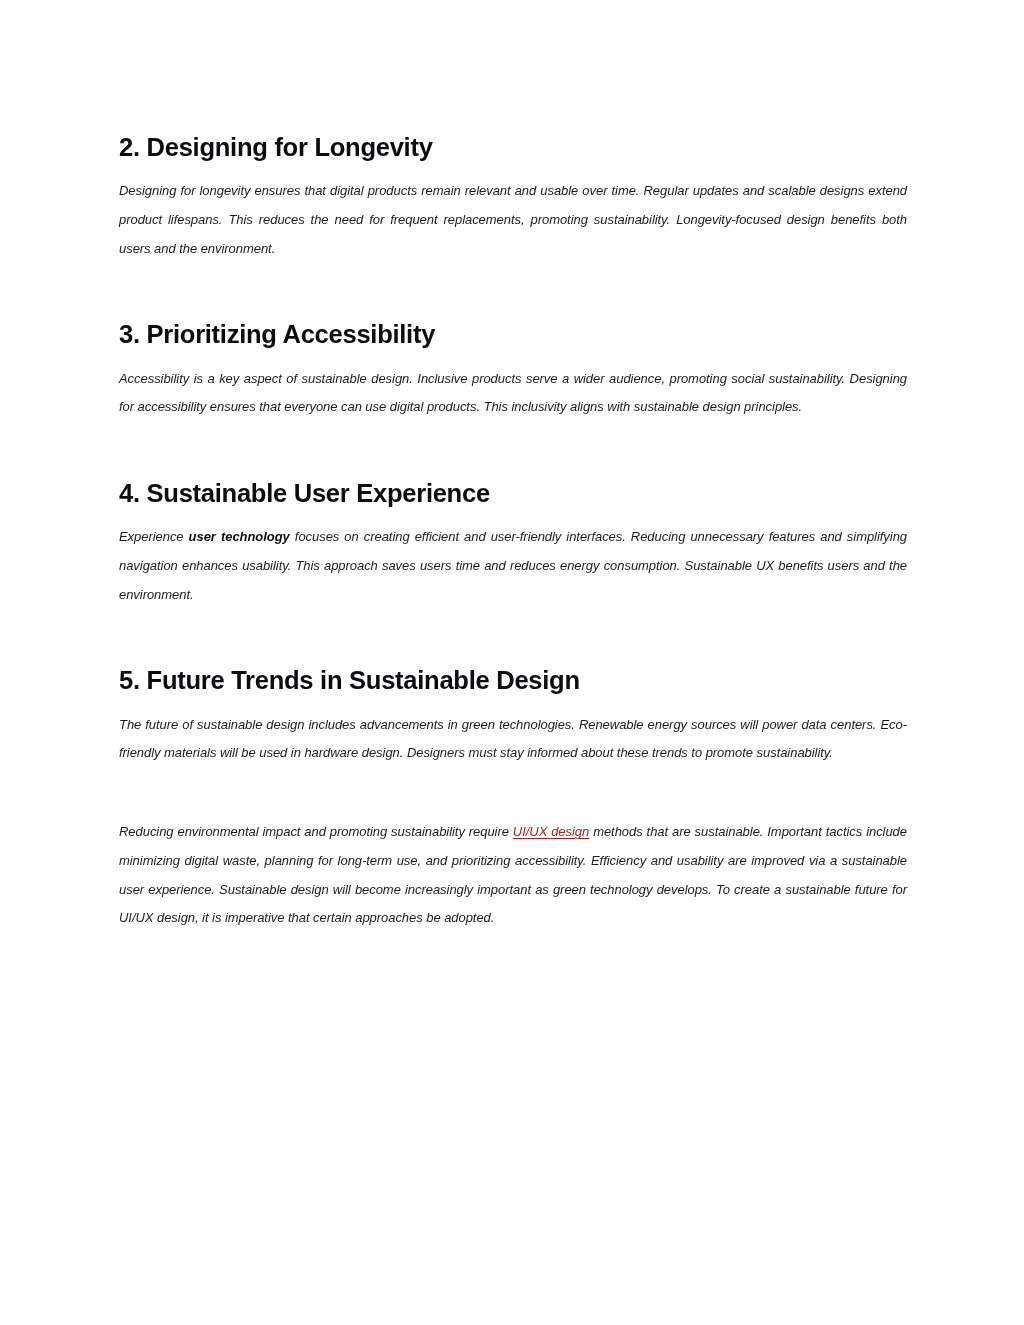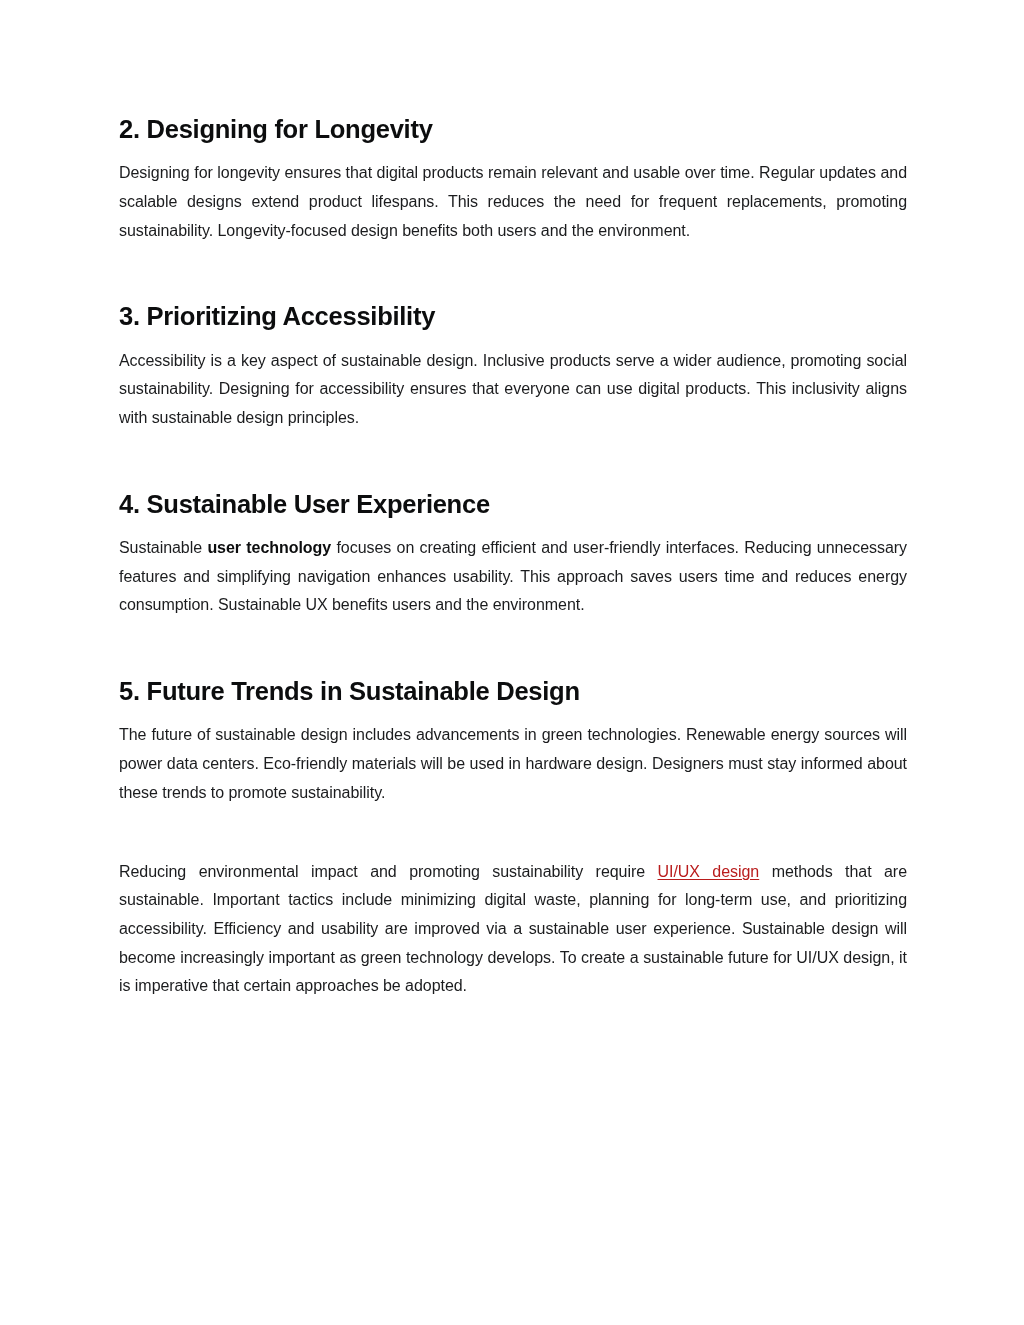--- a/index.html
+++ b/index.html
@@ -17,49 +17,50 @@
   .page {
     position: relative;
     width: 1024px;
     height: 1325px;
     background: #ffffff;
     overflow: hidden;
   }
   .content {
     position: absolute;
     left: 119px;
-    top: 114px;
+    top: 132px;
     width: 788px;
   }
   .section {
     margin: 0 0 0 0;
   }
   .section + .section {
     margin-top: 56px;
   }
   h2.heading {
     font-family: "Liberation Sans", sans-serif;
     font-size: 26.5px;
     font-weight: 700;
     letter-spacing: -0.3px;
     line-height: 1.18;
     color: #0c0d0e;
     margin: 0 0 14px 0;
     transform: scaleX(0.965);
     transform-origin: left center;
   }
   p.body-text {
-    font-size: 16px;
+    font-size: 13px;
     line-height: 28.7px;
     font-weight: 400;
     color: #1b1c1e;
     text-align: justify;
     text-justify: inter-word;
     margin: 0;
     letter-spacing: -0.05px;
+    font-style: italic;
   }
   strong.bold-run {
     font-weight: 700;
     color: #0c0d0e;
   }
   a.inline-link {
     color: #b91c1c;
     text-decoration: underline;
     text-underline-offset: 2px;
     text-decoration-thickness: 1px;
@@ -80,21 +81,21 @@
       <p class="body-text">Designing for longevity ensures that digital products remain relevant and usable over time. Regular updates and scalable designs extend product lifespans. This reduces the need for frequent replacements, promoting sustainability. Longevity-focused design benefits both users and the environment.</p>
     </section>
 
     <section class="section">
       <h2 class="heading">3. Prioritizing Accessibility</h2>
       <p class="body-text">Accessibility is a key aspect of sustainable design. Inclusive products serve a wider audience, promoting social sustainability. Designing for accessibility ensures that everyone can use digital products. This inclusivity aligns with sustainable design principles.</p>
     </section>
 
     <section class="section">
       <h2 class="heading">4. Sustainable User Experience</h2>
-      <p class="body-text"><span>Sustainable </span><strong class="bold-run">user technology</strong><span> focuses on creating efficient and user-friendly interfaces. Reducing unnecessary features and simplifying navigation enhances usability. This approach saves users time and reduces energy consumption. Sustainable UX benefits users and the environment.</span></p>
+      <p class="body-text"><span>Experience </span><strong class="bold-run">user technology</strong><span> focuses on creating efficient and user-friendly interfaces. Reducing unnecessary features and simplifying navigation enhances usability. This approach saves users time and reduces energy consumption. Sustainable UX benefits users and the environment.</span></p>
     </section>
 
     <section class="section">
       <h2 class="heading">5. Future Trends in Sustainable Design</h2>
       <p class="body-text">The future of sustainable design includes advancements in green technologies. Renewable energy sources will power data centers. Eco-friendly materials will be used in hardware design. Designers must stay informed about these trends to promote sustainability.</p>
     </section>
 
     <div class="closing">
       <p class="body-text"><span>Reducing environmental impact and promoting sustainability require </span><a class="inline-link" href="#">UI/UX design</a><span> methods that are sustainable. Important tactics include minimizing digital waste, planning for long-term use, and prioritizing accessibility. Efficiency and usability are improved via a sustainable user experience. Sustainable design will become increasingly important as green technology develops. To create a sustainable future for UI/UX design, it is imperative that certain approaches be adopted.</span></p>
     </div>

